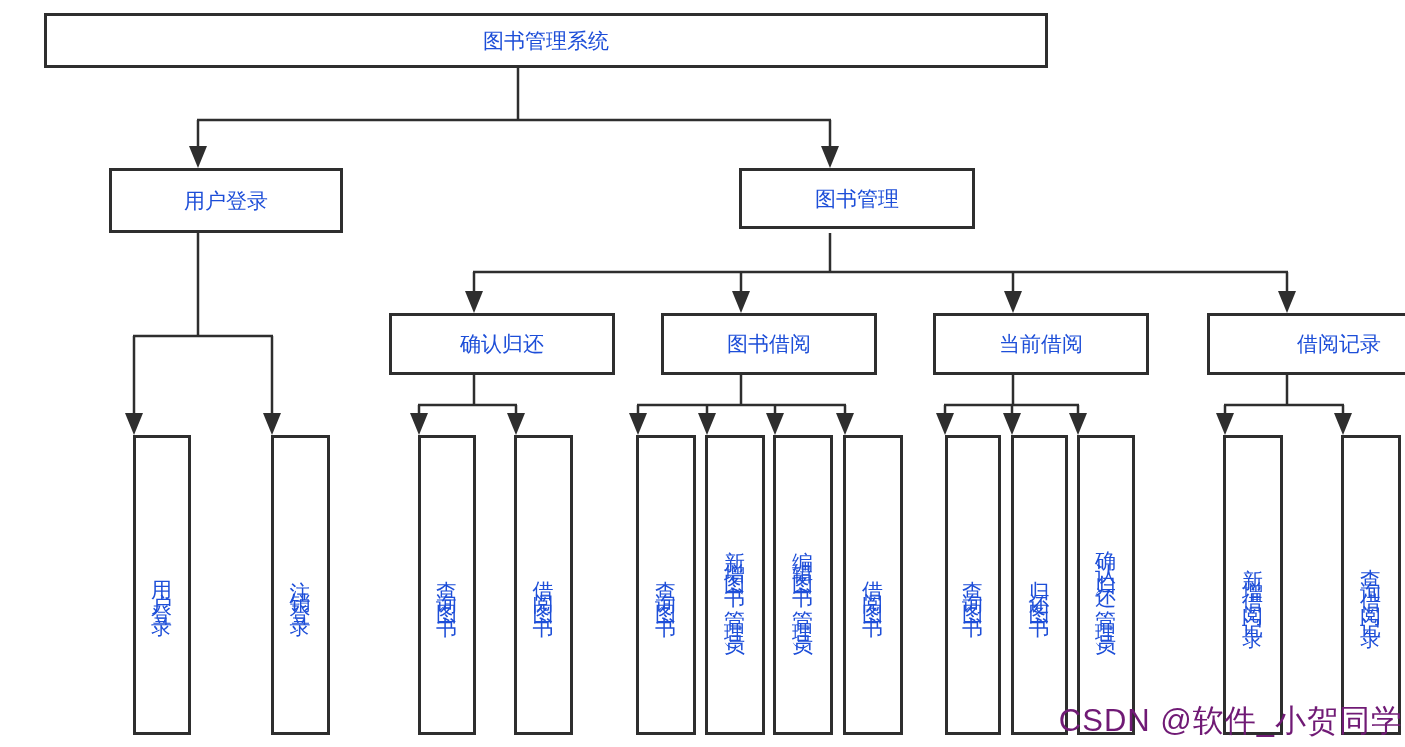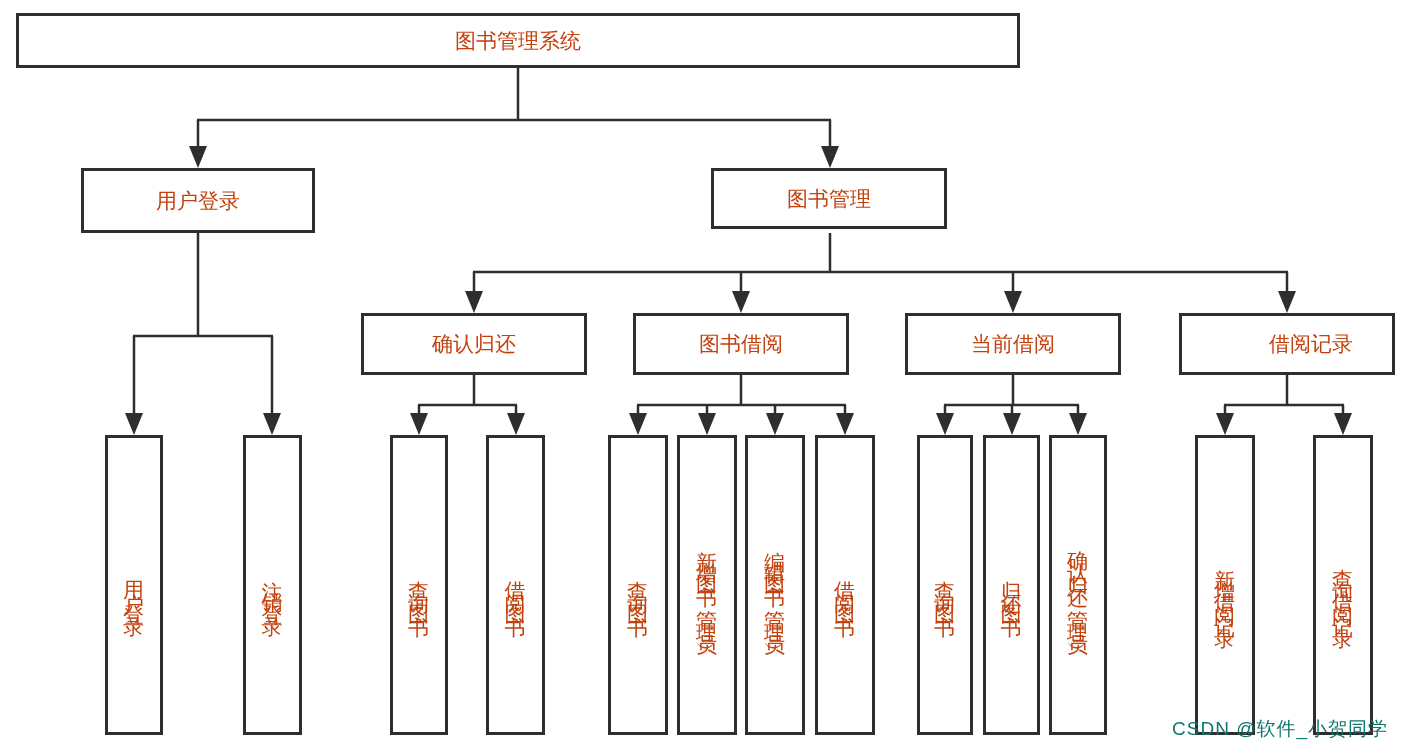--- a/index.html
+++ b/index.html
@@ -15,37 +15,38 @@
   .connectors polygon{fill:#2e2e2e;stroke:none;}
   .box{
     position:absolute;
     box-sizing:border-box;
     background:#ffffff;
     border:3px solid #2e2e2e;
     display:flex;
     align-items:center;
     justify-content:center;
     font-size:21px;
-    color:#c2410c;
+    color:#1d4ed8;
     text-align:center;
     z-index:2;
+    margin-left:28px;
   }
   .box.v{
     writing-mode:vertical-rl;
     text-orientation:mixed;
     letter-spacing:12px;
     line-height:1;
     padding-top:6px;
   }
   .watermark{
     position:absolute;
-    right:17px;
+    right:2px;
     bottom:5px;
-    font-size:19px;
-    color:#0f766e;
+    font-size:31px;
+    color:#701a75;
     letter-spacing:1px;
     z-index:5;
     white-space:nowrap;
   }
 </style>
 </head>
 <body>
 
 <div class="canvas">
 

